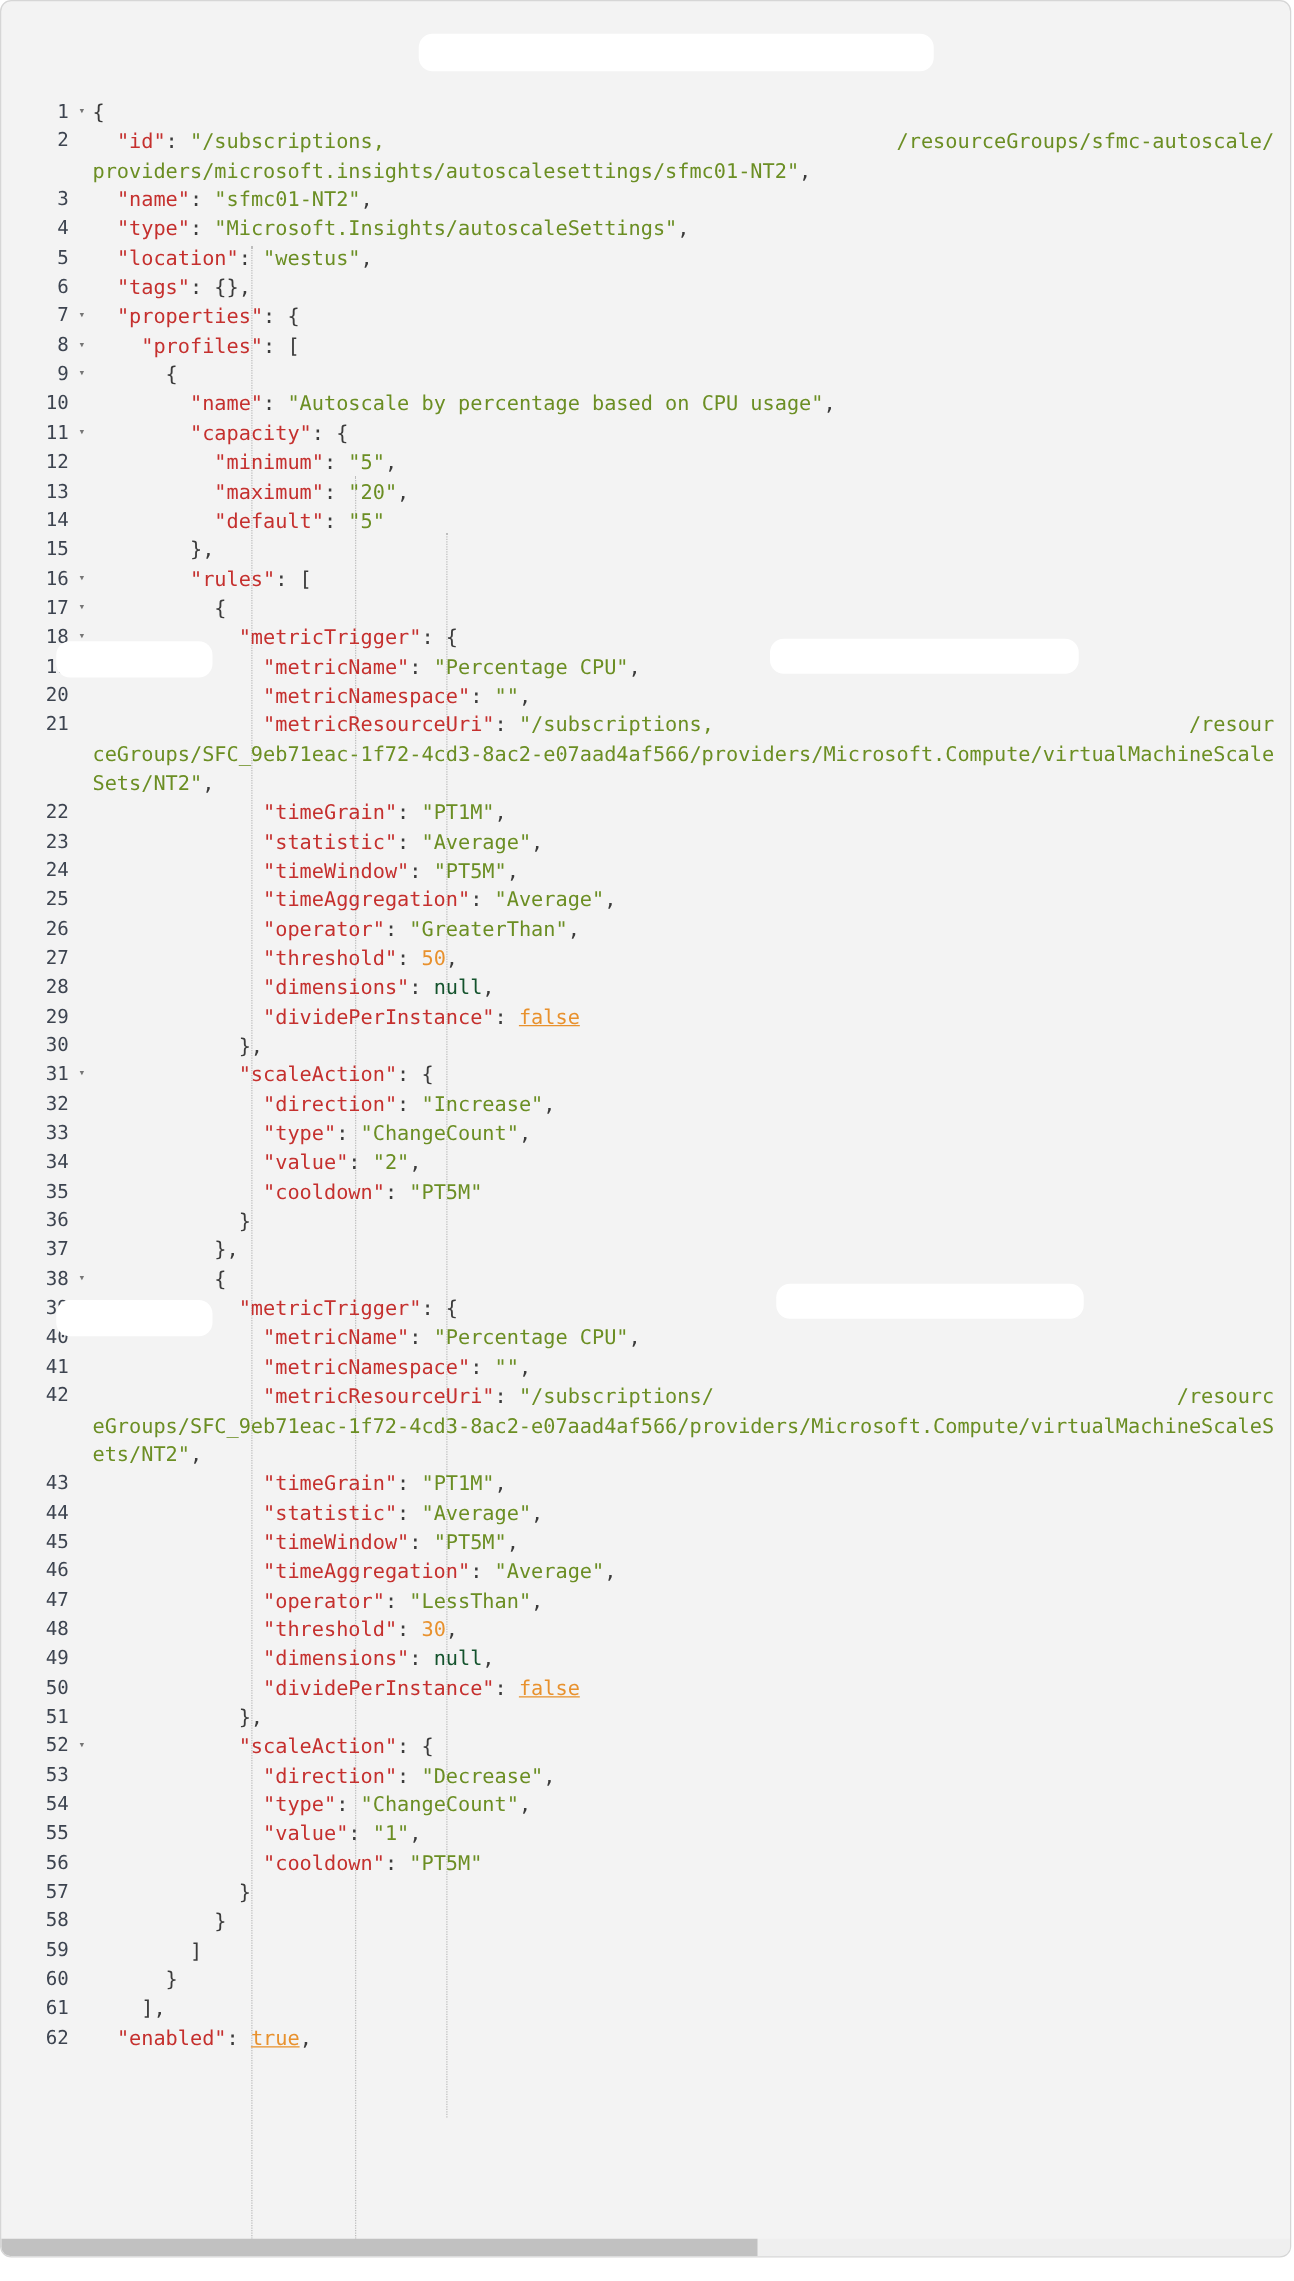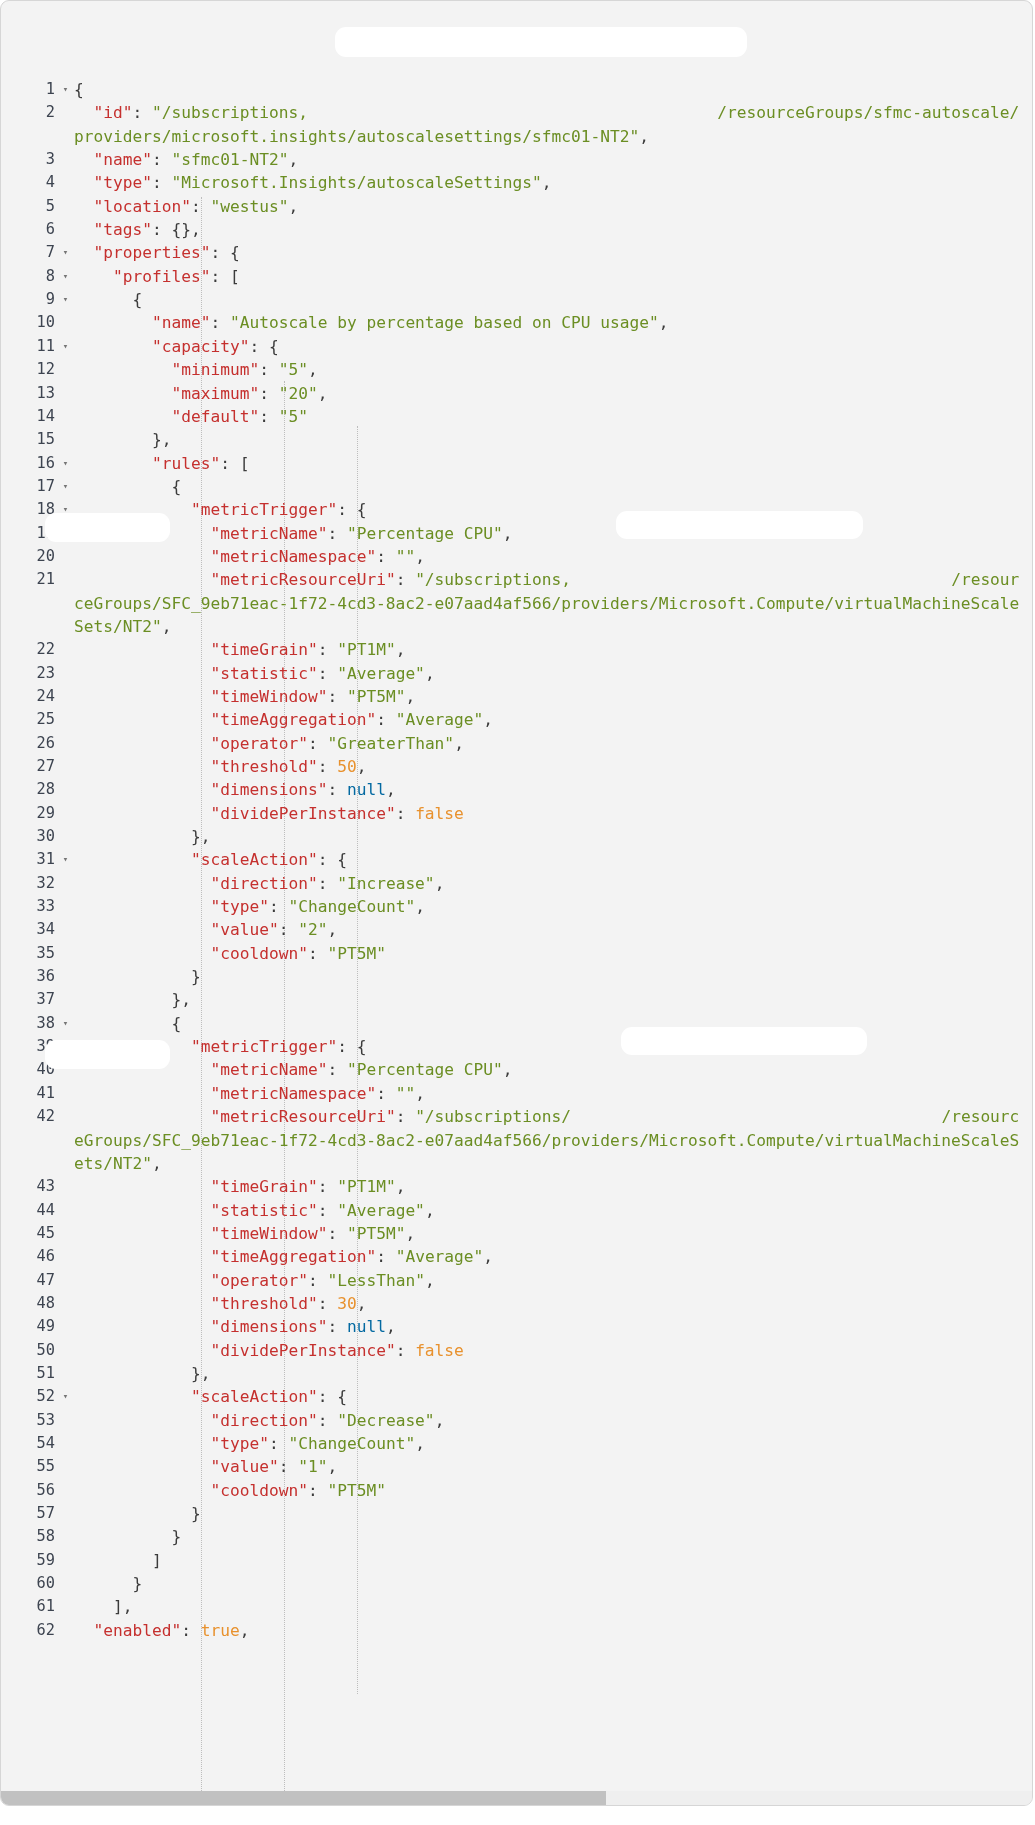--- a/index.html
+++ b/index.html
@@ -93,22 +93,22 @@
     top: 0;
     bottom: 0;
     width: 1px;
     border-left: 1px dotted #bdbdbd;
   }
 
   
   .k   { color: #c5302e; }            
   .s   { color: #6b8e23; }            
   .n   { color: #e8912d; }            
-  .b   { color: #e8912d; }            
-  .nul { color: #0369a1; }            
+  .b   { color: #e8912d; text-decoration: underline; }            
+  .nul { color: #14532d; }            
   .p   { color: #3b3b3b; }            
 
   
   .redact {
     position: absolute;
     background: #ffffff;
     border-radius: 11px;
     z-index: 5;
   }
 

